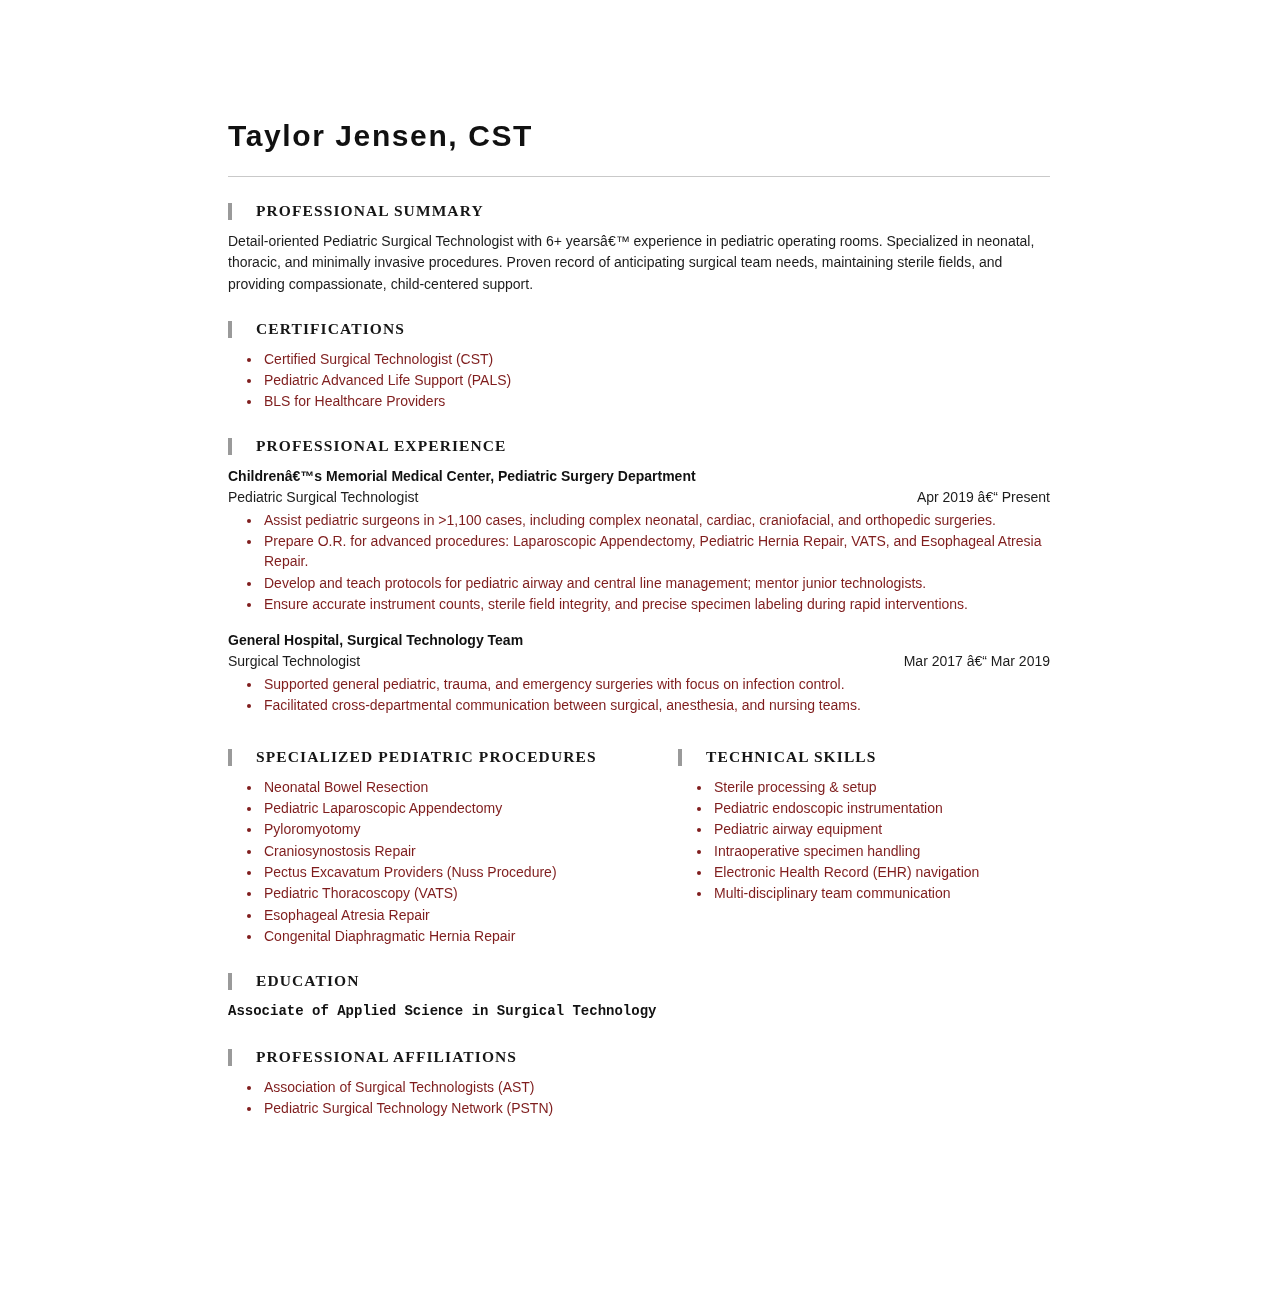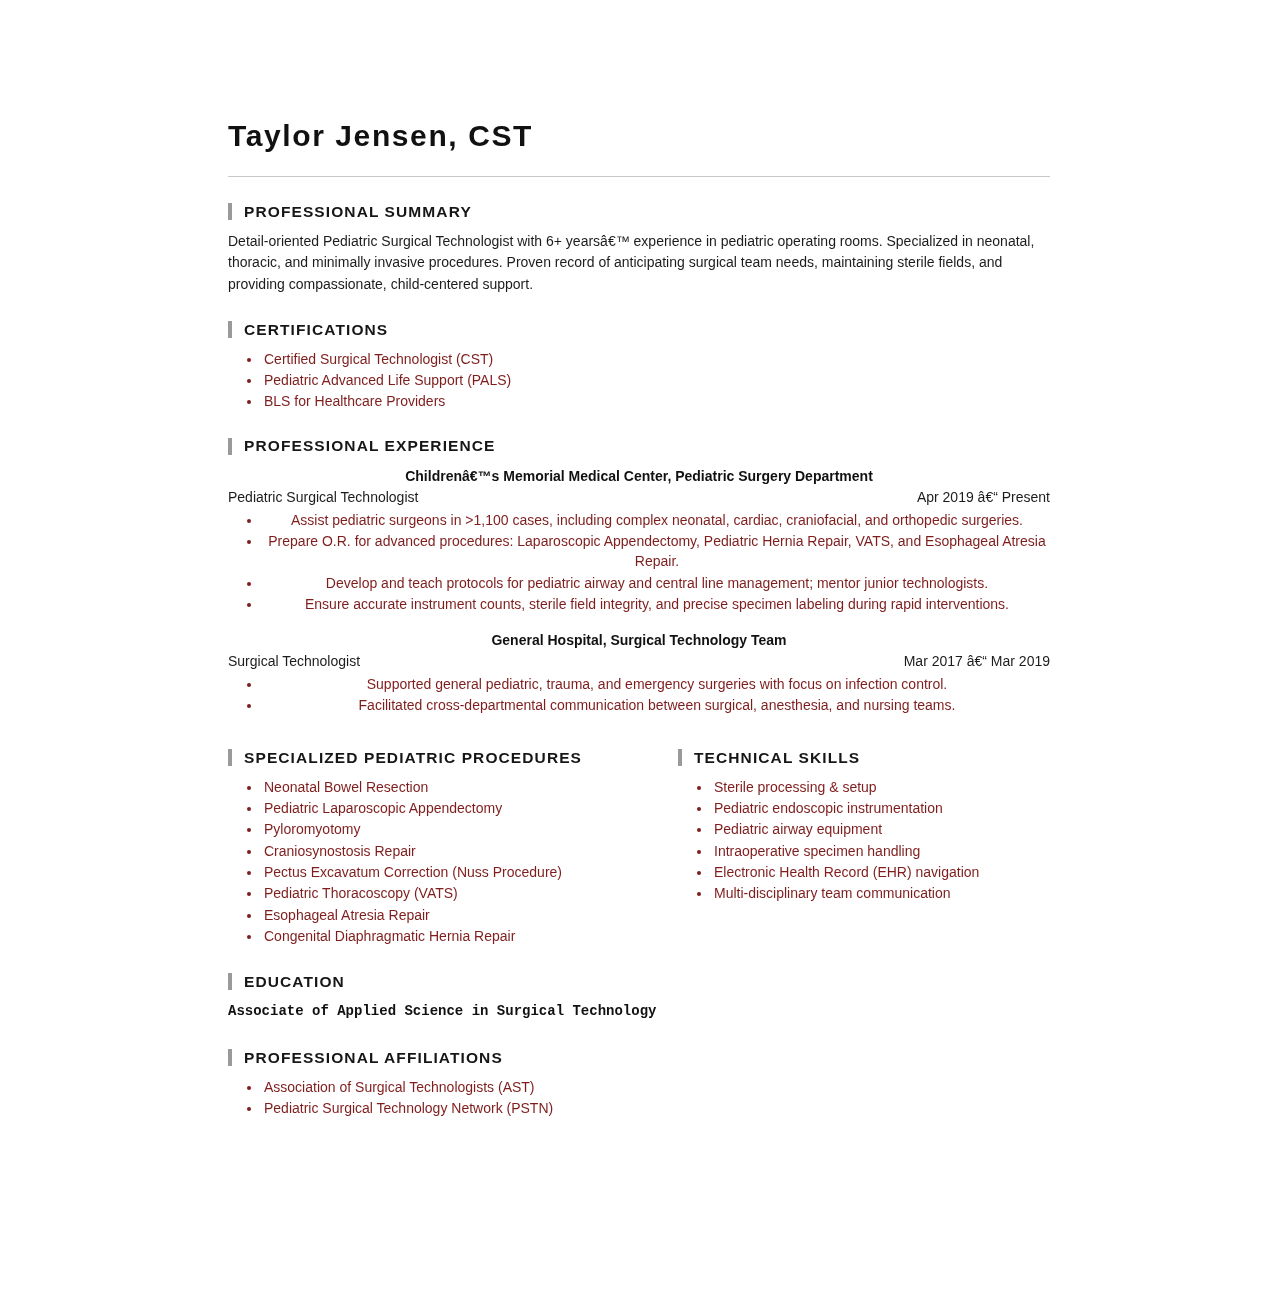--- a/index.html
+++ b/index.html
@@ -56,23 +56,23 @@
     border-top: 1px solid #c9c9c9;
     margin: 22px 0 0 0;
   }
 
   
   .section {
     margin-top: 26px;
   }
   .section-heading {
     display: flex;
-    align-items: center;
-    gap: 12px;
+    gap: 24px;
     margin-bottom: 11px;
+    font-family: Liberation Serif, serif;
   }
   .section-bar {
     display: block;
     width: 4px;
     height: 17px;
     background: #9a9a9a;
     flex: 0 0 auto;
   }
   .section-title {
     font-size: 15.5px;
@@ -97,21 +97,21 @@
   }
   ul.bullets li {
     font-size: 14px;
     line-height: 1.45;
     color: #7f1d1d;
     margin: 0 0 1px 0;
     padding-left: 2px;
   }
 
   
-  .job { margin-top: 2px; text-align: center; }
+  .job { margin-top: 2px; }
   .job + .job { margin-top: 16px; }
   .job-org {
     font-size: 14px;
     font-weight: bold;
     color: #111111;
     line-height: 1.5;
   }
   .job-line {
     display: flex;
     justify-content: space-between;
@@ -216,21 +216,21 @@
         <div class="section">
           <div class="section-heading">
             <span class="section-bar"></span>
             <span class="section-title">SPECIALIZED PEDIATRIC PROCEDURES</span>
           </div>
           <ul class="bullets">
             <li>Neonatal Bowel Resection</li>
             <li>Pediatric Laparoscopic Appendectomy</li>
             <li>Pyloromyotomy</li>
             <li>Craniosynostosis Repair</li>
-            <li>Pectus Excavatum Correction (Nuss Procedure)</li>
+            <li>Pectus Excavatum Providers (Nuss Procedure)</li>
             <li>Pediatric Thoracoscopy (VATS)</li>
             <li>Esophageal Atresia Repair</li>
             <li>Congenital Diaphragmatic Hernia Repair</li>
           </ul>
         </div>
       </div>
 
       <div class="col-right">
         <div class="section">
           <div class="section-heading">

